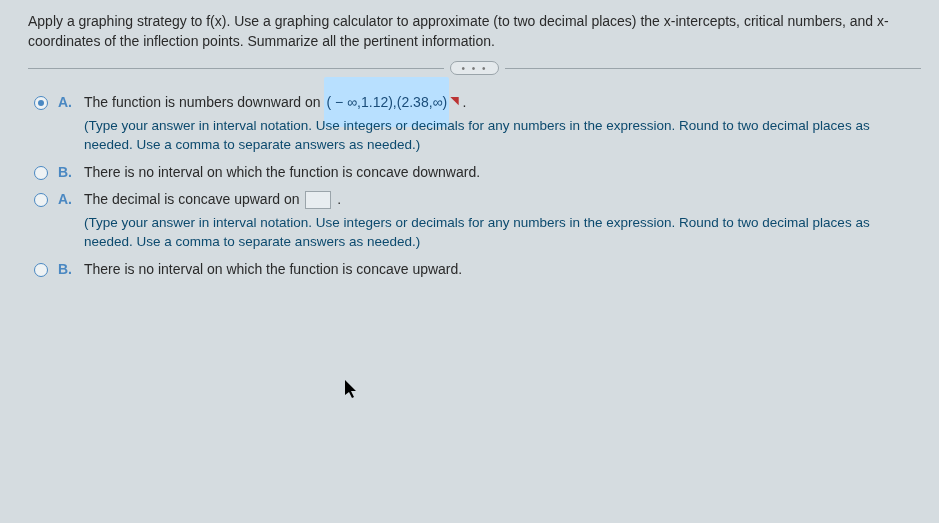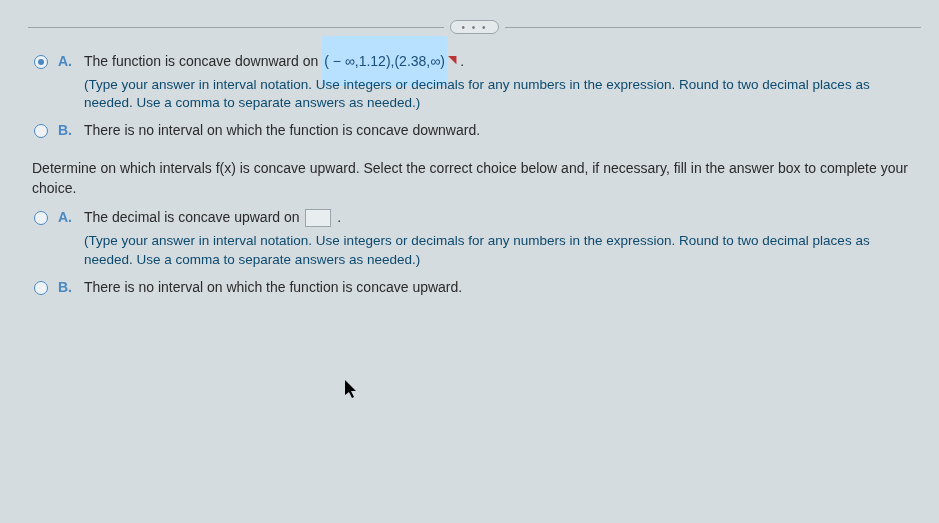--- a/index.html
+++ b/index.html
@@ -103,48 +103,48 @@
       font-size: 18px;
       color: #000;
       pointer-events: none;
     }
   </style>
 </head>
 <body>
 
 <div class="container">
 
+  <div class="section-question">Apply a graphing strategy to f(x). Use a graphing calculator to approximate (to two decimal places) the x-intercepts, critical numbers, and x-coordinates of the inflection points. Summarize all the pertinent information.</div>
 
 
   <div class="divider-row">
     <div class="hr"></div>
     <div class="more-pill">• • •</div>
     <div class="hr"></div>
   </div>
 
   <div class="choice-block">
     <div class="radio selected"></div>
     <div class="choice-letter">A.</div>
     <div class="choice-body">
-      <span>The function is concave downward on </span>
+      <span>The function is numbers downward on </span>
       <span class="answer-highlight">( − ∞,1.12),(2.38,∞)</span><span class="tooltip-arrow">◥</span>
       <span>.</span>
       <div class="hint-text">(Type your answer in interval notation. Use integers or decimals for any numbers in the expression. Round to two decimal places as needed. Use a comma to separate answers as needed.)</div>
     </div>
   </div>
 
   <div class="choice-block">
     <div class="radio"></div>
     <div class="choice-letter">B.</div>
     <div class="choice-body">
       <span>There is no interval on which the function is concave downward.</span>
     </div>
   </div>
 
-  <div class="sub-question">Determine on which intervals f(x) is concave upward. Select the correct choice below and, if necessary, fill in the answer box to complete your choice.</div>
 
   <div class="choice-block">
     <div class="radio"></div>
     <div class="choice-letter">A.</div>
     <div class="choice-body">
       <span>The decimal is concave upward on </span>
       <span class="answer-box"></span>
       <span>.</span>
       <div class="hint-text">(Type your answer in interval notation. Use integers or decimals for any numbers in the expression. Round to two decimal places as needed. Use a comma to separate answers as needed.)</div>
     </div>

